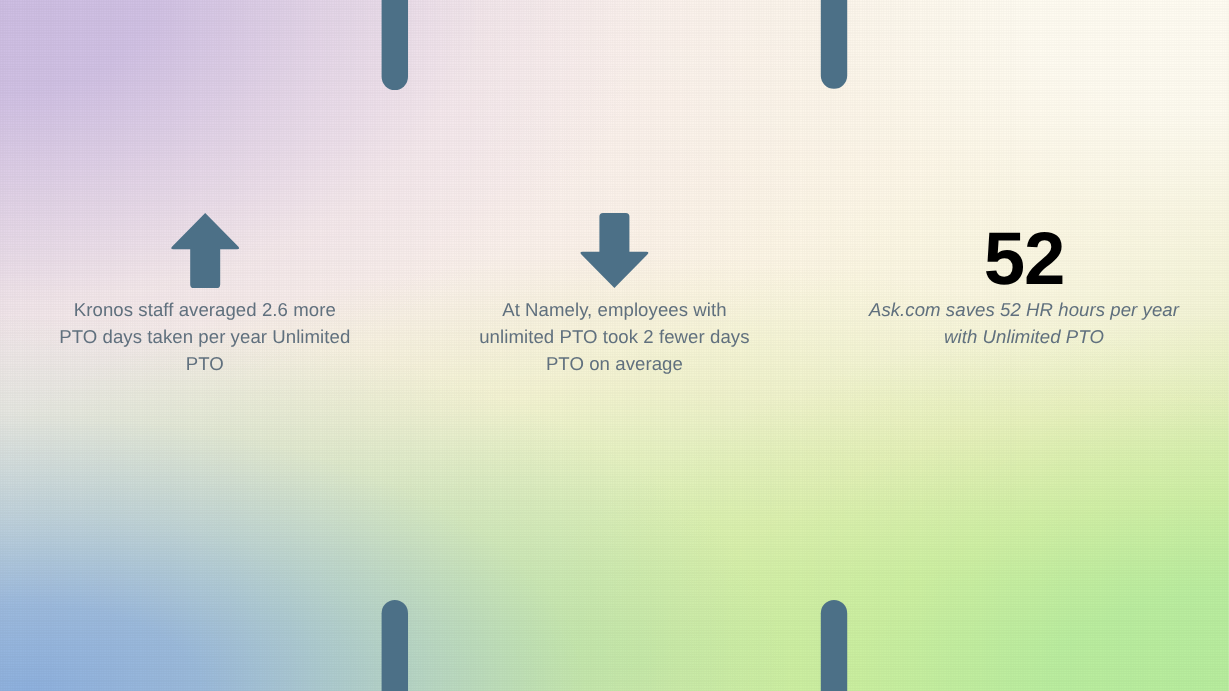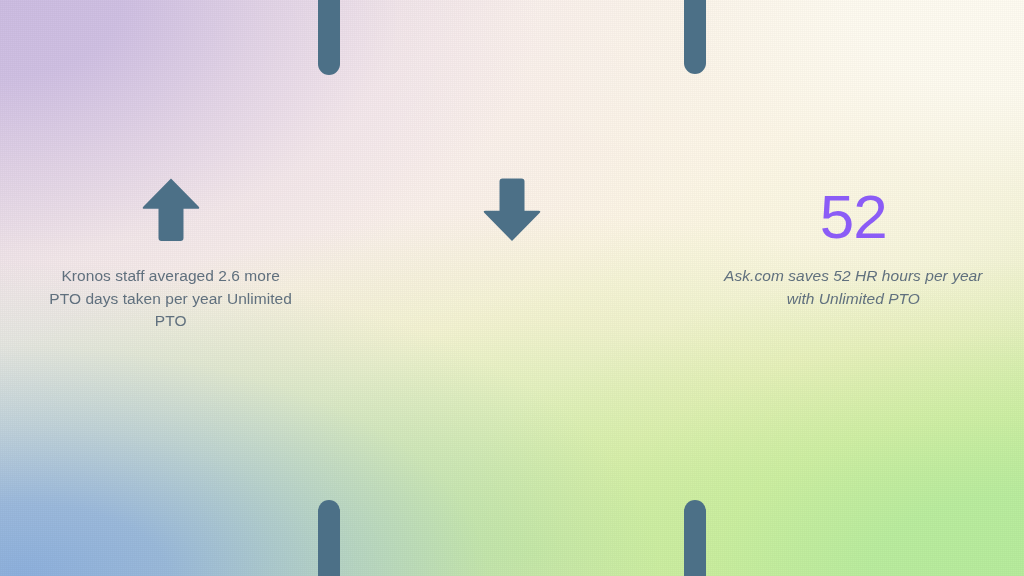--- a/index.html
+++ b/index.html
@@ -84,35 +84,34 @@
     flex-direction: column;
     align-items: center;
   }
   .figure {
     height: 70px;
     display: flex;
     align-items: flex-end;
     justify-content: center;
   }
   .caption {
-    margin-top: 17px;
     width: 252px;
     text-align: center;
     color: #60707e;
     font-size: 15.5px;
     line-height: 22.5px;
     letter-spacing: 0.05px;
   }
   #column-3 .caption { width: 262px; font-style: italic; }
 
   .big-number {
-    color: #8b5cf6;
+    color: #000000;
     font-size: 62px;
     line-height: 62px;
-    font-weight: normal;
+    font-weight: bold;
     letter-spacing: -1px;
   }
 </style>
 </head>
 <body>
 
 <div id="slide">
 
   <div id="bg"></div>
   <div id="grain"></div>
@@ -136,20 +135,21 @@
     </div>
 
     <div class="column" id="column-2">
       <div class="figure">
         <span>
           <svg width="62" height="68" viewBox="0 0 62 68" aria-hidden="true">
             <path fill="#4c7087" d="M31 65 L58.5 37 Q60.5 34.7 57.5 34.7 L43.5 34.7 L43.5 5.5 Q43.5 2.5 40.5 2.5 L21.5 2.5 Q18.5 2.5 18.5 5.5 L18.5 34.7 L4.5 34.7 Q1.5 34.7 3.5 37 Z"></path>
           </svg>
         </span>
       </div>
+      <div class="caption">At Namely, employees with unlimited PTO took 2 fewer days PTO on average</div>
     </div>
 
     <div class="column" id="column-3">
       <div class="figure">
         <span class="big-number">52</span>
       </div>
       <div class="caption">Ask.com saves 52 HR hours per year with Unlimited PTO</div>
     </div>
 
   </div>

